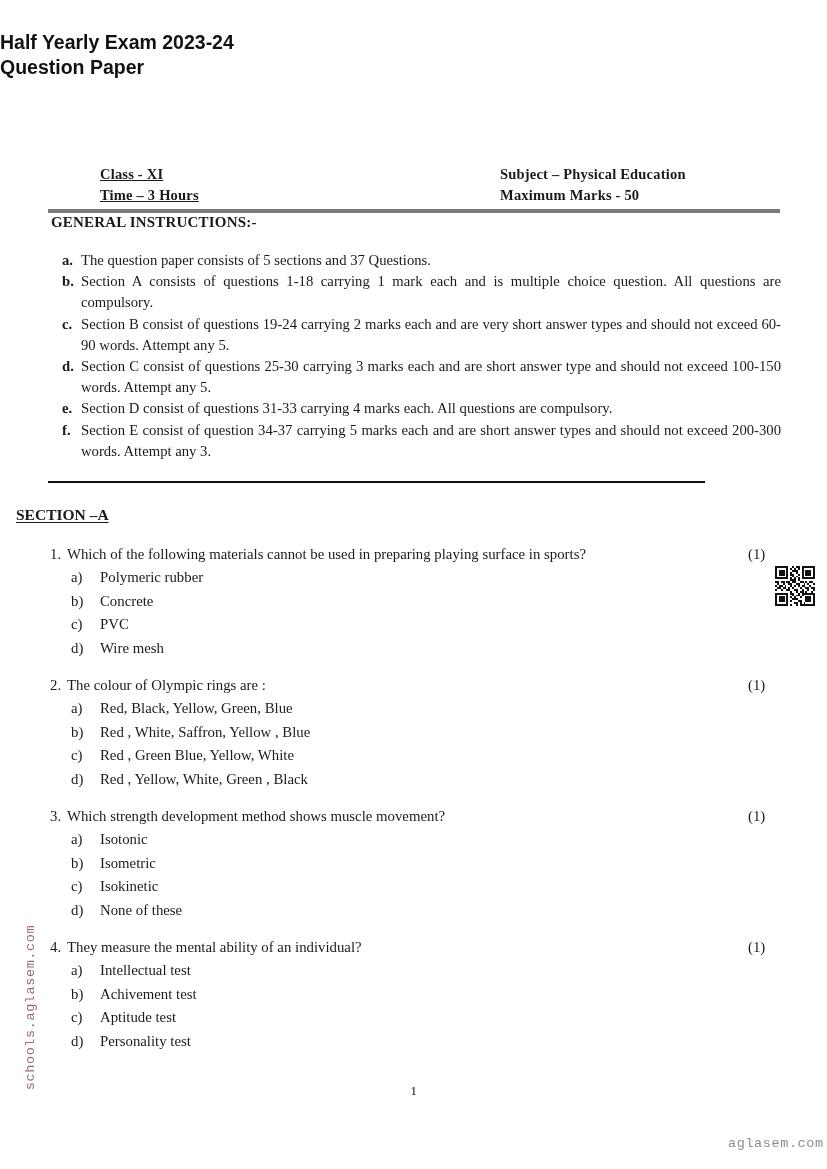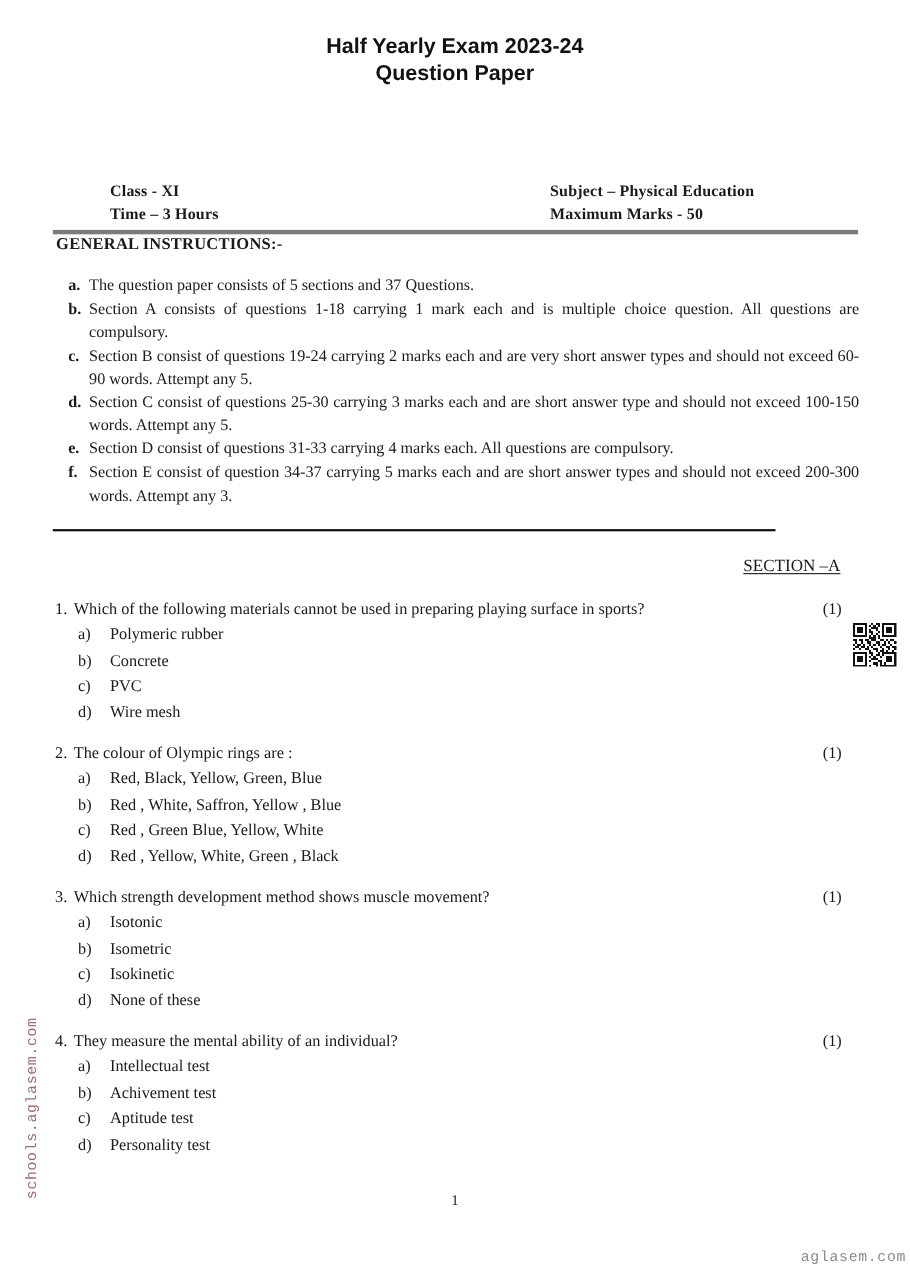--- a/index.html
+++ b/index.html
@@ -16,21 +16,21 @@
     color: #1a1a1a;
     -webkit-font-smoothing: antialiased;
   }
 
   
   .doc-title {
     position: absolute;
     top: 30px;
     left: 0;
     width: 827px;
-    text-align: center;
+    text-align: left;
     font-family: "Liberation Sans", sans-serif;
     font-weight: bold;
     font-size: 19.5px;
     line-height: 25px;
     color: #111;
   }
   .doc-title .line2 { display: block; }
 
   
   .meta-block {
@@ -41,21 +41,21 @@
     font-family: "Liberation Serif", serif;
     font-weight: bold;
     font-size: 14.5px;
     line-height: 21px;
     letter-spacing: 0.2px;
   }
   .meta-row {
     display: flex;
     width: 100%;
   }
-  .meta-left  { width: 400px; }
+  .meta-left  { width: 400px; text-decoration: underline; }
   .meta-right { flex: 1; }
 
   
   .rule-thick {
     position: absolute;
     top: 209px;
     left: 48px;
     width: 732px;
     height: 4px;
     background: #7b7b7b;
@@ -103,24 +103,24 @@
   .gi-text {
     flex: 1;
     text-align: justify;
     text-justify: inter-word;
   }
 
   
   .section-heading {
     position: absolute;
     top: 506px;
-    left: 4px;
+    left: 16px;
     width: 760px;
-    text-align: right;
-    font-weight: normal;
+    text-align: left;
+    font-weight: bold;
     font-size: 15.5px;
   }
   .section-heading span {
     text-decoration: underline;
     text-underline-offset: 2px;
   }
 
   
   .questions {
     position: absolute;

